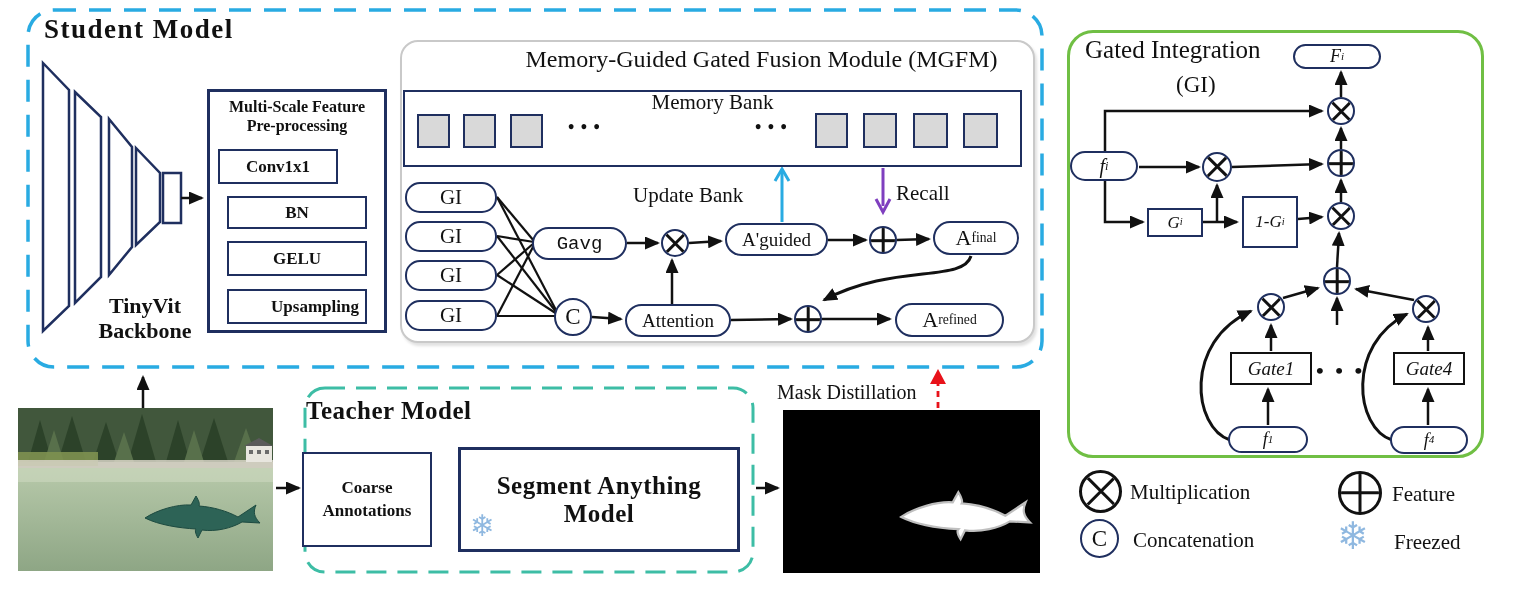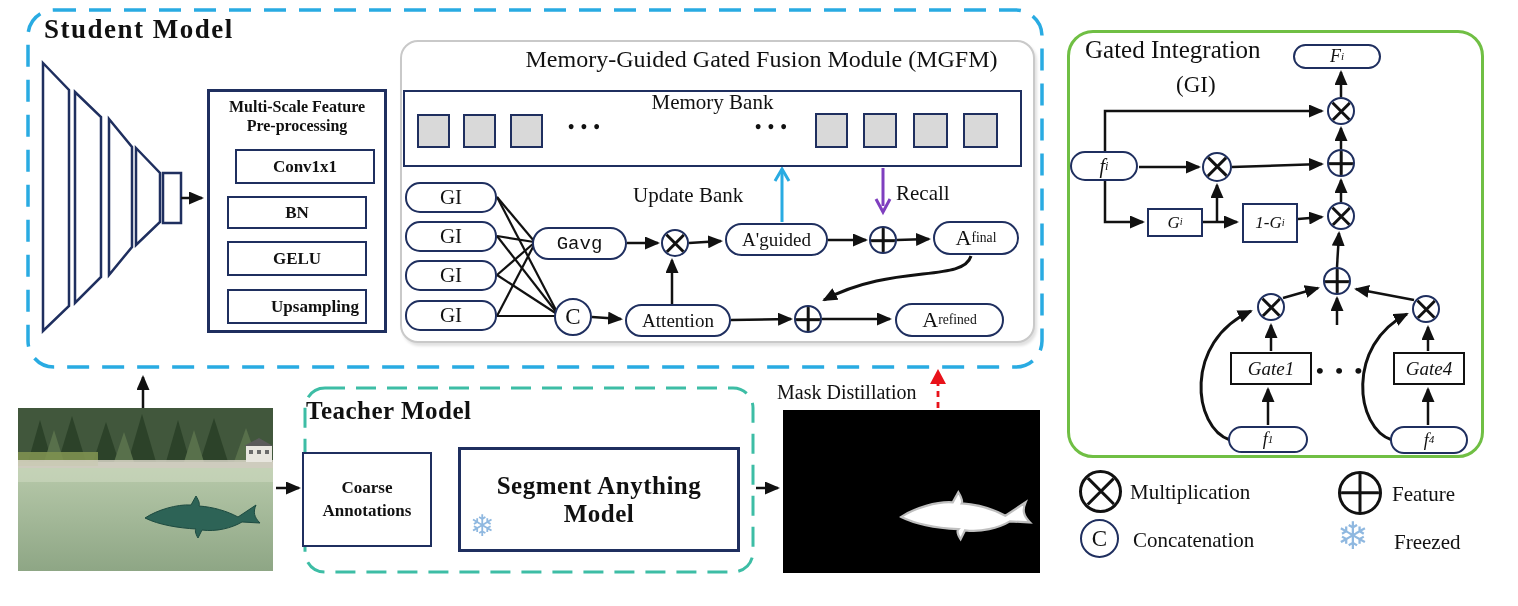--- a/index.html
+++ b/index.html
@@ -117,28 +117,32 @@
       <line x1="1271" y1="351" x2="1271" y2="325" marker-end="url(#mB)"></line>
       <line x1="1268" y1="425" x2="1268" y2="389" marker-end="url(#mB)"></line>
       <line x1="1428" y1="351" x2="1428" y2="327" marker-end="url(#mB)"></line>
       <line x1="1428" y1="425" x2="1428" y2="389" marker-end="url(#mB)"></line>
       <path d="M 1230 440 C 1193 428 1183 342 1251 311" stroke-width="3" marker-end="url(#mB)"></path>
       <path d="M 1392 440 C 1355 428 1346 345 1407 314" stroke-width="3" marker-end="url(#mB)"></path>
     </g>
   </svg>
 
   <div class="lbl bold" style="left:44px;top:14px;font-size:27px;letter-spacing:1.5px;">Student Model</div>
+  <div class="lbl bold center" style="left:80px;top:293px;width:130px;font-size:22px;line-height:1.15;flex-direction:column;display:flex;">
+    <span>TinyVit</span>
+    <span>Backbone</span>
+  </div>
 
   <div class="sqbox ct" style="left:207px;top:89px;width:180px;height:244px;border-width:3px;flex-direction:column;justify-content:flex-start;">
     <div class="bold center" style="font-size:16px;line-height:1.2;margin-top:5px;display:flex;flex-direction:column;">
       <span>Multi-Scale Feature</span>
       <span>Pre-processing</span>
     </div>
   </div>
-  <div class="sqbox ct bold center" style="left:235px;top:149px;width:140px;height:35px;font-size:17px;">Conv1x1</div>
+  <div class="sqbox ct bold center" style="left:218px;top:149px;width:120px;height:35px;font-size:17px;">Conv1x1</div>
   <div class="sqbox ct bold center" style="left:227px;top:196px;width:140px;height:33px;font-size:17px;">BN</div>
   <div class="sqbox ct bold center" style="left:227px;top:241px;width:140px;height:35px;font-size:17px;">GELU</div>
   <div class="sqbox ct bold center" style="left:227px;top:289px;width:140px;height:35px;font-size:17px;padding-left:36px;">Upsampling</div>
 
   <div class="lbl center" style="left:400px;top:46px;width:635px;font-size:24px;margin-left:44px;">Memory-Guided Gated Fusion Module (MGFM)</div>
 
   <div class="sqbox ct" style="left:403px;top:90px;width:619px;height:77px;"></div>
   <div class="lbl center" style="left:403px;top:90px;width:619px;font-size:21px;">Memory Bank</div>
   <div class="msq" style="left:417px;top:114px;width:33px;height:34px;"></div>
   <div class="msq" style="left:463px;top:114px;width:33px;height:34px;"></div>
@@ -254,21 +258,21 @@
       <sub>i</sub>
   </div>
   <div class="cap it" style="left:1070px;top:151px;width:68px;height:30px;border-radius:16px;font-size:20px;">
     <span>f</span>
       <sub>i</sub>
   </div>
   <div class="sqbox ct it" style="left:1147px;top:208px;width:56px;height:29px;border-width:2px;font-size:17px;">
     <span>G</span>
       <sub>i</sub>
   </div>
-  <div class="sqbox ct it" style="left:1242px;top:203px;width:56px;height:40px;border-width:2px;font-size:17px;">
+  <div class="sqbox ct it" style="left:1242px;top:196px;width:56px;height:52px;border-width:2px;font-size:17px;">
     <span>1-G</span>
       <sub>i</sub>
   </div>
 
   <div class="op mult" style="left:1327px;top:97px;width:28px;height:28px;">
       <i></i>
       <i></i>
     </div>
   <div class="op add" style="left:1327px;top:149px;width:28px;height:28px;">
       <i></i>

